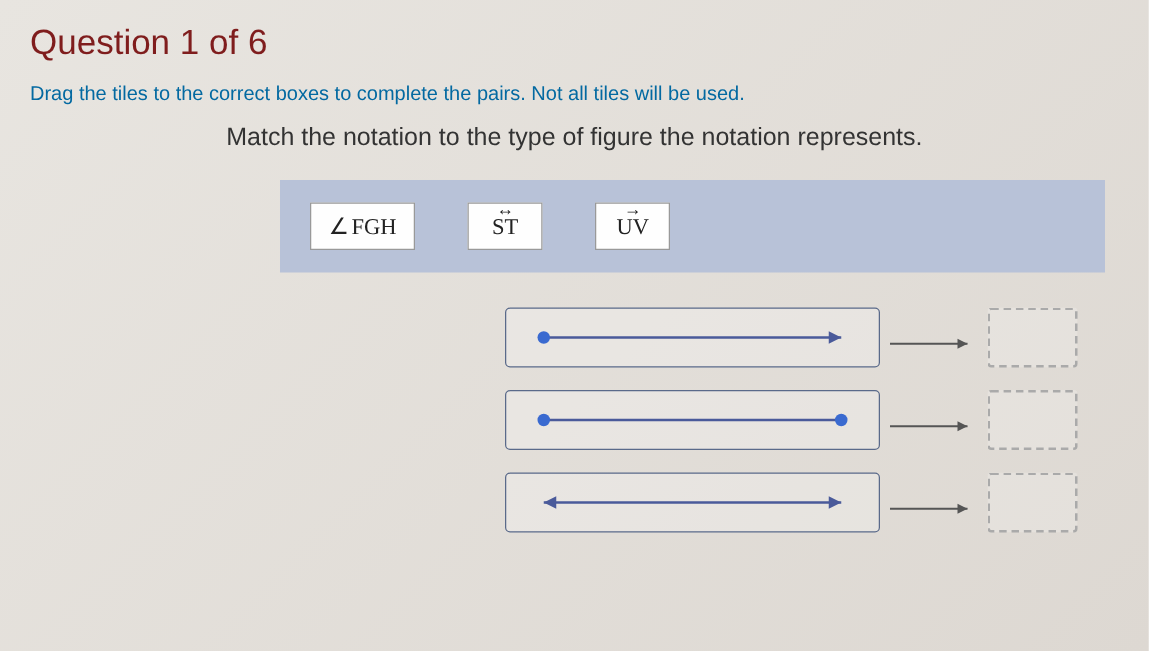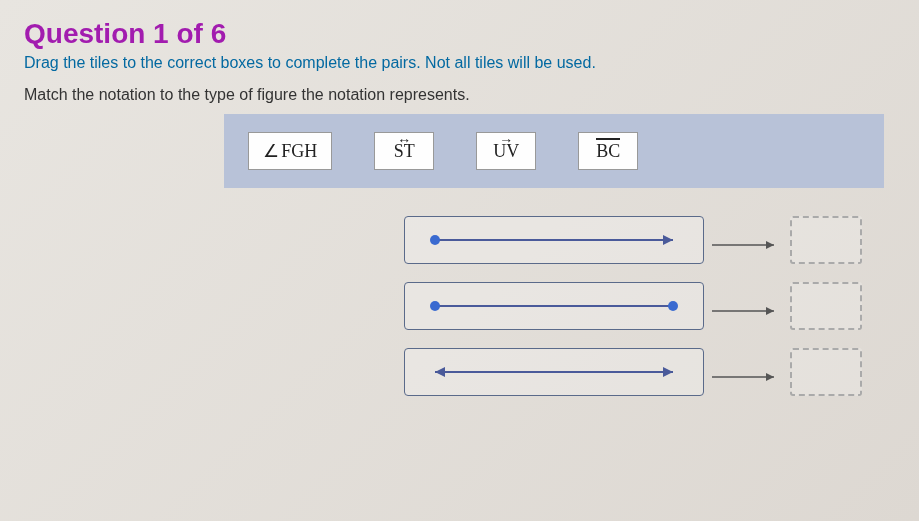--- a/index.html
+++ b/index.html
@@ -7,33 +7,34 @@
     width: 919px;
     height: 521px;
     background: linear-gradient(135deg, #e8e5e0 0%, #ddd8d2 100%);
     font-family: Arial, Helvetica, sans-serif;
     color: #3a4a5a;
     padding: 18px 24px;
     overflow: hidden;
   }
   .question-title {
     font-size: 28px;
-    font-weight: 700;
-    color: #a21caf;
-    margin-bottom: 4px;
+    font-weight: 400;
+    color: #7f1d1d;
+    margin-bottom: 17px;
   }
   .instruction {
     font-size: 16px;
     color: #0369a1;
     margin-bottom: 14px;
   }
   .instruction2 {
-    font-size: 16px;
+    font-size: 20px;
     color: #333;
-    margin-bottom: 10px;
+    margin-bottom: 22px;
+    text-align: center;
   }
   .tiles-bar {
     background: #b8c2d8;
     width: 660px;
     margin-left: 200px;
     padding: 18px 24px;
     display: flex;
     gap: 42px;
     align-items: center;
   }
@@ -134,26 +135,20 @@
     </span>
   </div>
 
   <div class="tile">
     <span class="notation-wrap">
       <span class="over-arrow">→</span>
       <span>UV</span>
     </span>
   </div>
 
-  <div class="tile">
-    <span class="notation-wrap">
-      <span class="over-bar"></span>
-      <span>BC</span>
-    </span>
-  </div>
 
 </div>
 
 <div class="matches">
 
   <div class="match-row">
     <div class="figure-box">
       <svg class="figure-svg" width="270" height="20">
         <line x1="16" y1="10" x2="254" y2="10" stroke="#4a5a9a" stroke-width="2"></line>
         <circle cx="16" cy="10" r="5" fill="#3a6ad0"></circle>

